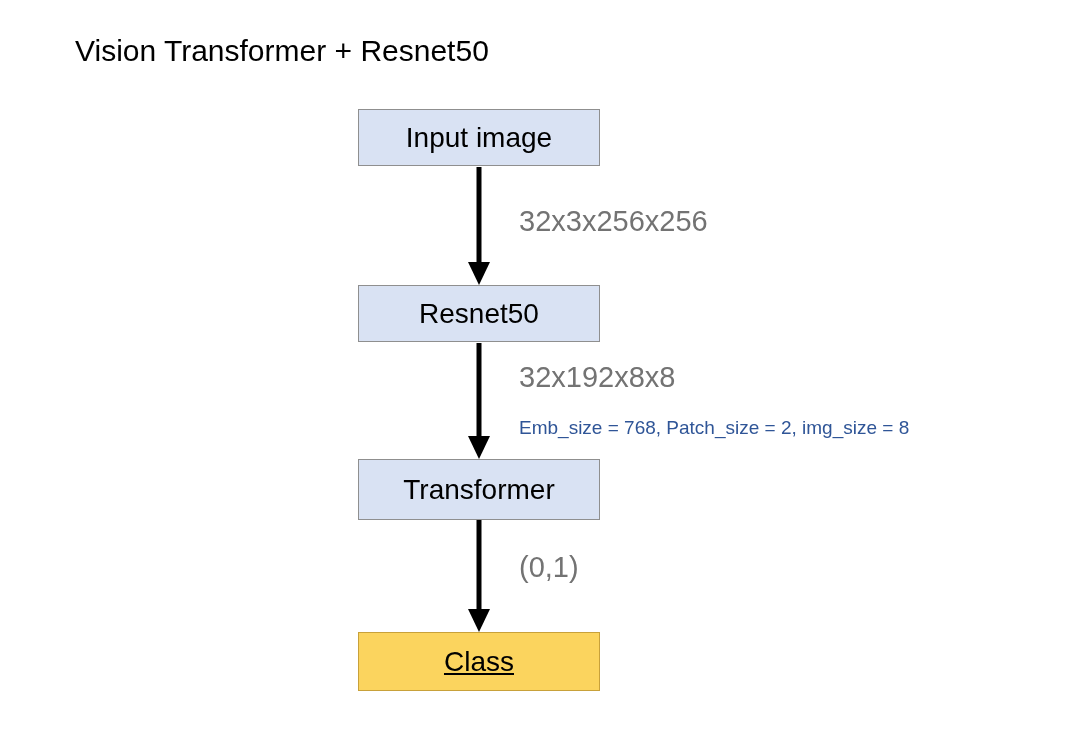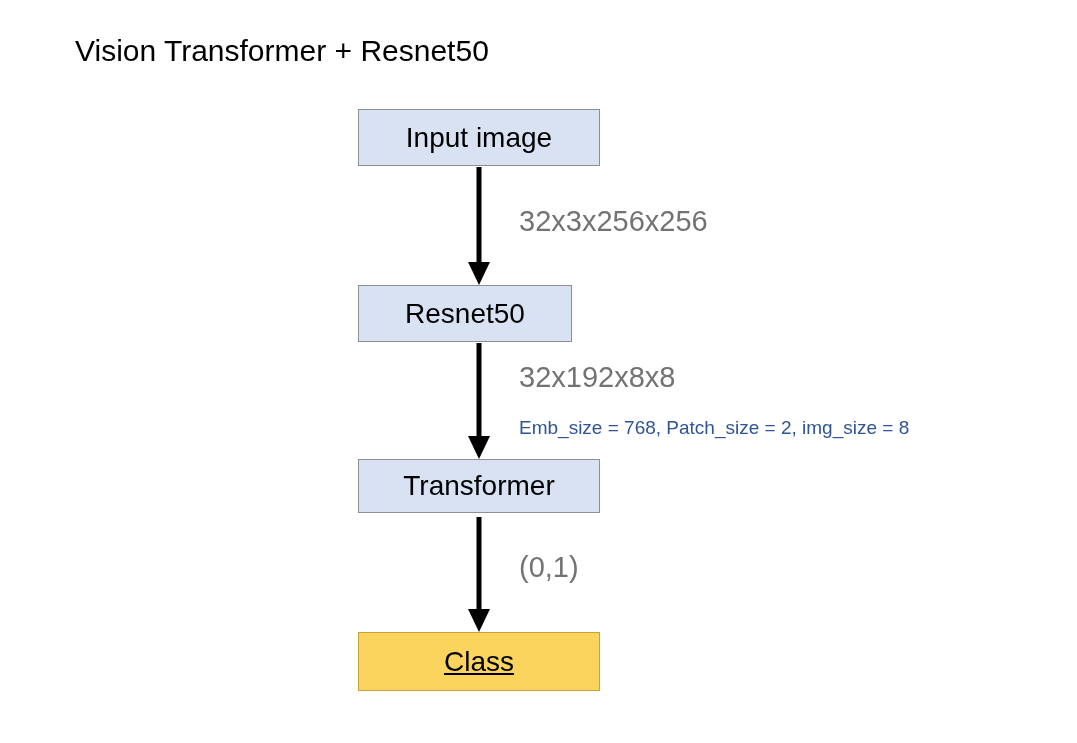--- a/index.html
+++ b/index.html
@@ -52,22 +52,22 @@
     background: #d9e2f3;
     border: 1.6px solid #8f8f8f;
   }
   .node-yellow {
     background: #fbd45e;
     border: 1.6px solid #c8a13a;
     text-decoration: underline;
   }
 
   .node-input       { left: 358px; top: 109px; width: 242px; height: 57px; }
-  .node-resnet      { left: 358px; top: 285px; width: 214px; height: 57px; text-align: right; }
-  .node-transformer { left: 358px; top: 459px; width: 242px; height: 54px; }
+  .node-resnet      { left: 358px; top: 285px; width: 242px; height: 57px; text-align: right; }
+  .node-transformer { left: 358px; top: 459px; width: 242px; height: 61px; }
   .node-class       { left: 358px; top: 632px; width: 242px; height: 59px; }
 
   
   .edge-label {
     position: absolute;
     font-size: 29px;
     line-height: 1;
     font-weight: 400;
     color: #737373;
     white-space: nowrap;

